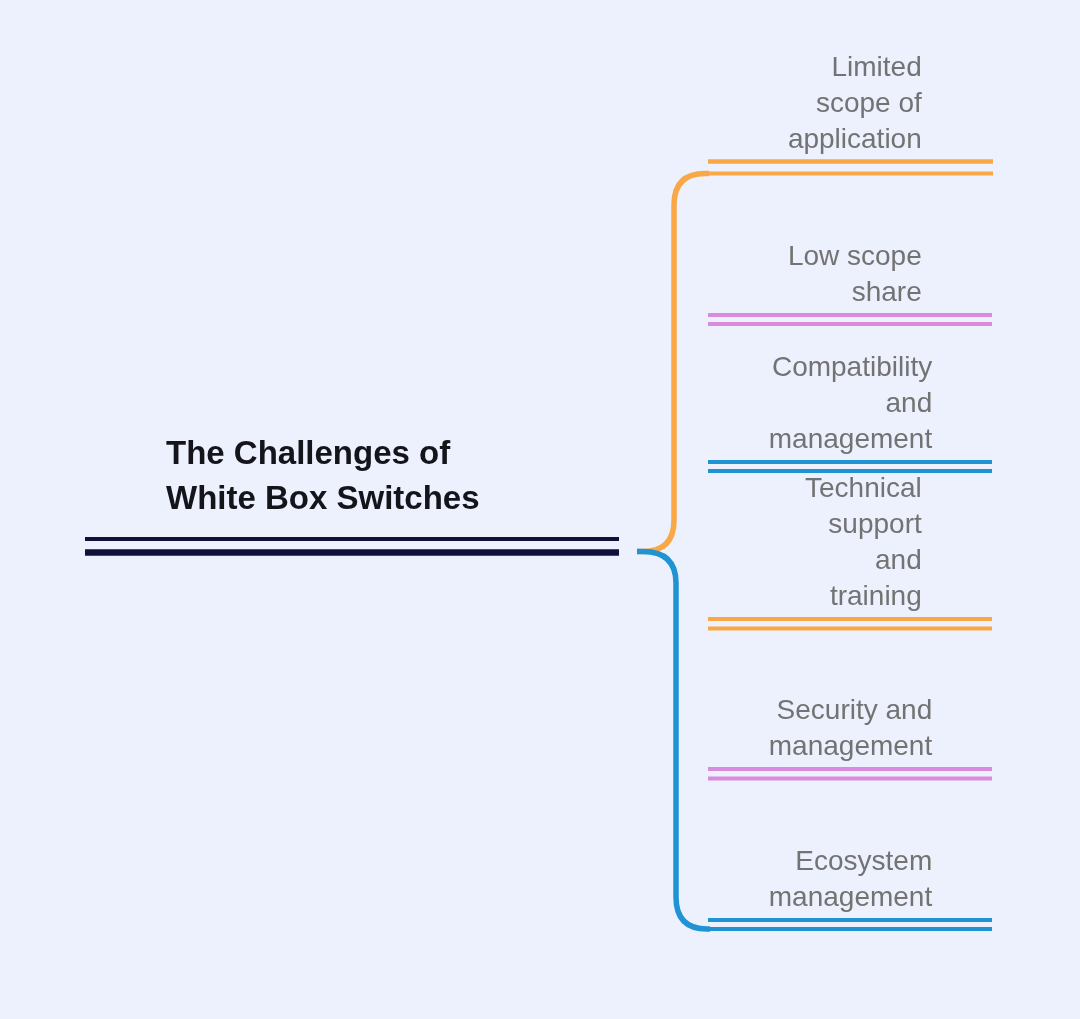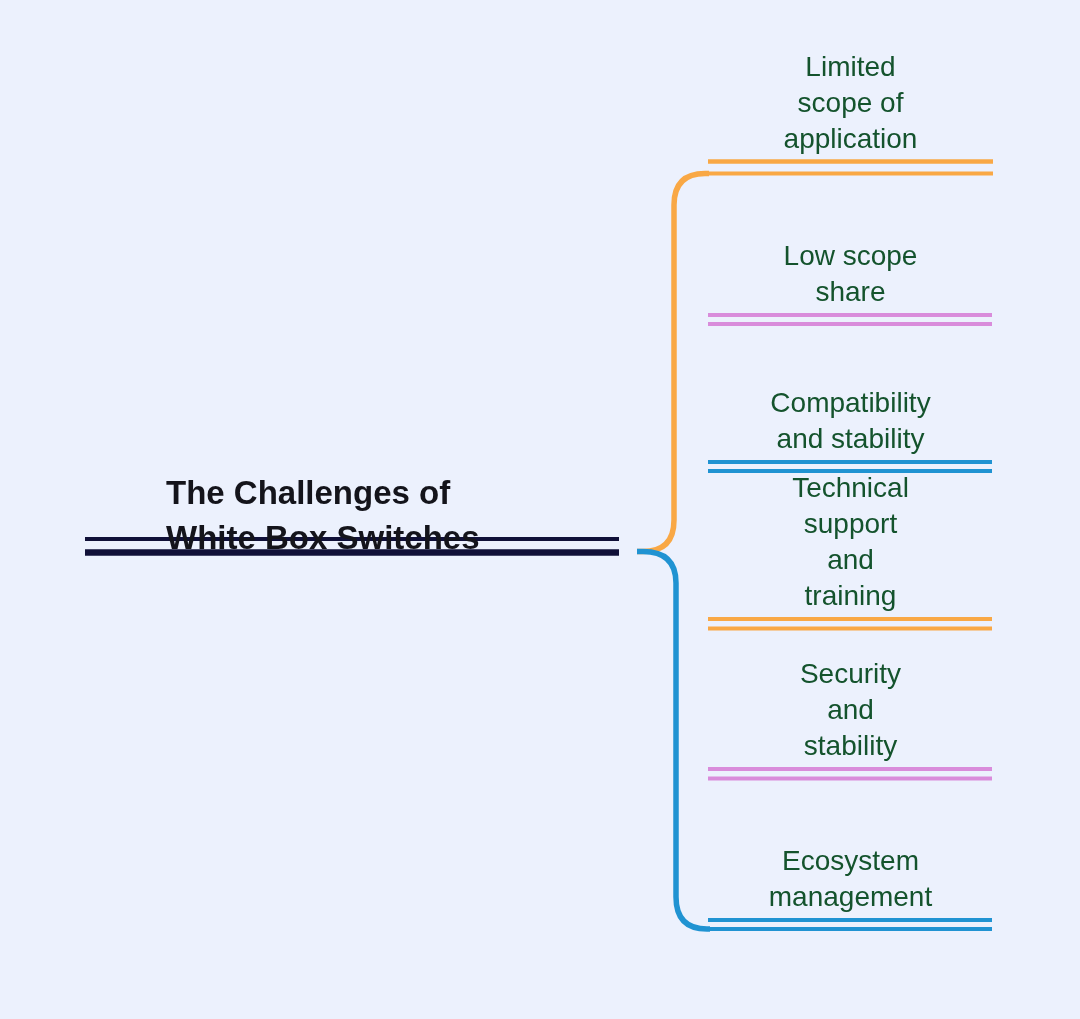--- a/index.html
+++ b/index.html
@@ -28,39 +28,38 @@
     top: 430px;
     width: 460px;
   }
   .central-title {
     font-size: 33px;
     line-height: 45px;
     font-weight: 700;
     color: #14141B;
     white-space: pre-line;
     letter-spacing: 0px;
-    margin-top: 40px;
   }
   .branch {
     position: absolute;
     left: 708px;
     width: 285px;
     height: 0;
   }
   .branch-label {
     position: absolute;
     bottom: 2px;
     left: 50%;
     transform: translateX(-50%);
     font-size: 28px;
     line-height: 36px;
     font-weight: 400;
-    color: #14532d;
+    color: #737373;
     white-space: pre-line;
-    text-align: center;
+    text-align: right;
     margin-top: 32px;
   }
 </style>
 </head>
 <body>
 
 <div class="canvas">
 
   <svg class="connector-layer" width="1080" height="1019" viewBox="0 0 1080 1019" fill="none" xmlns="http://www.w3.org/2000/svg">
 
@@ -97,29 +96,29 @@
 
   <div class="branch" style="top:159px">
     <span class="branch-label">Limited scope of application</span>
   </div>
 
   <div class="branch" style="top:312px">
     <span class="branch-label">Low scope share</span>
   </div>
 
   <div class="branch" style="top:459px">
-    <span class="branch-label">Compatibility and stability</span>
+    <span class="branch-label">Compatibility and management</span>
   </div>
 
   <div class="branch" style="top:616px">
     <span class="branch-label">Technical support
 and training</span>
   </div>
 
   <div class="branch" style="top:766px">
-    <span class="branch-label">Security and stability</span>
+    <span class="branch-label">Security and management</span>
   </div>
 
   <div class="branch" style="top:917px">
     <span class="branch-label">Ecosystem management</span>
   </div>
 
 </div>
 
 </body></html>

